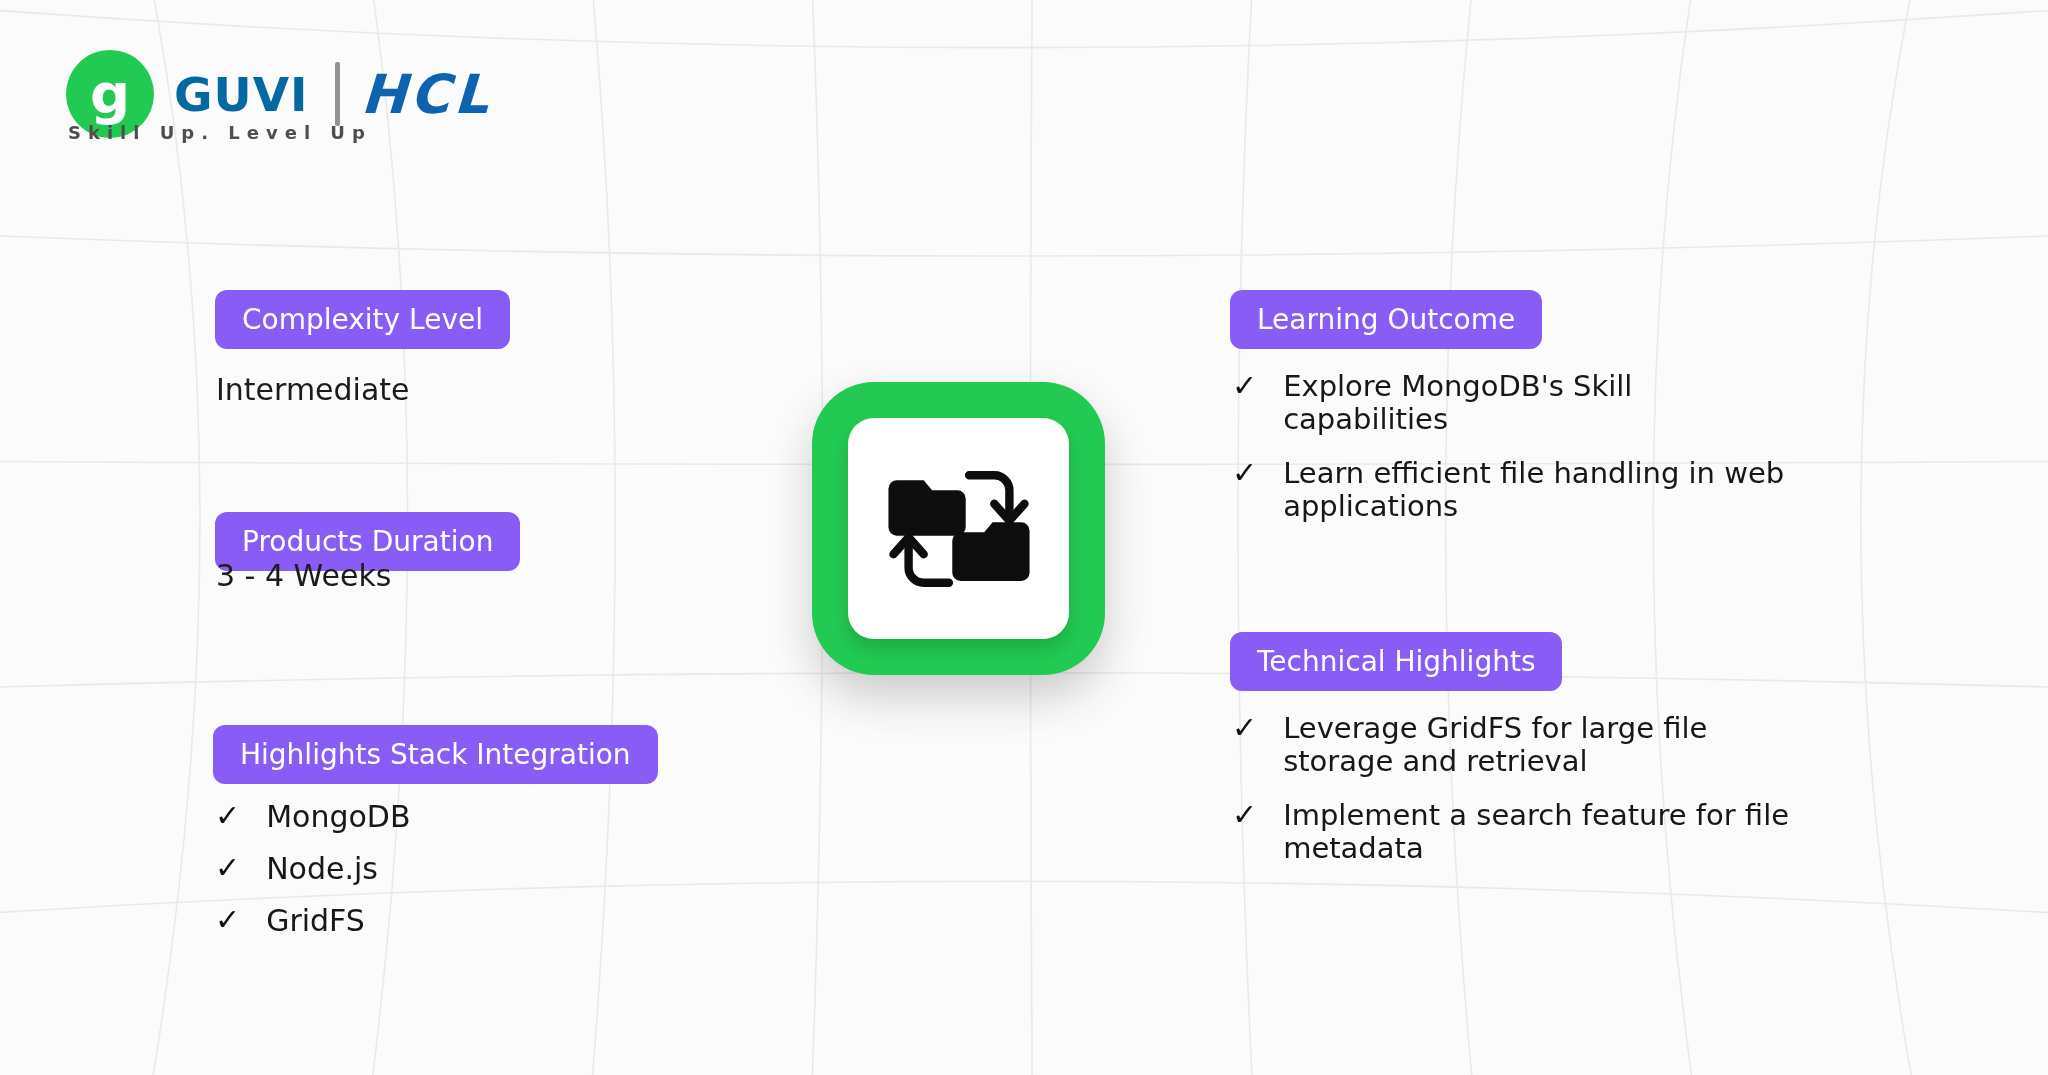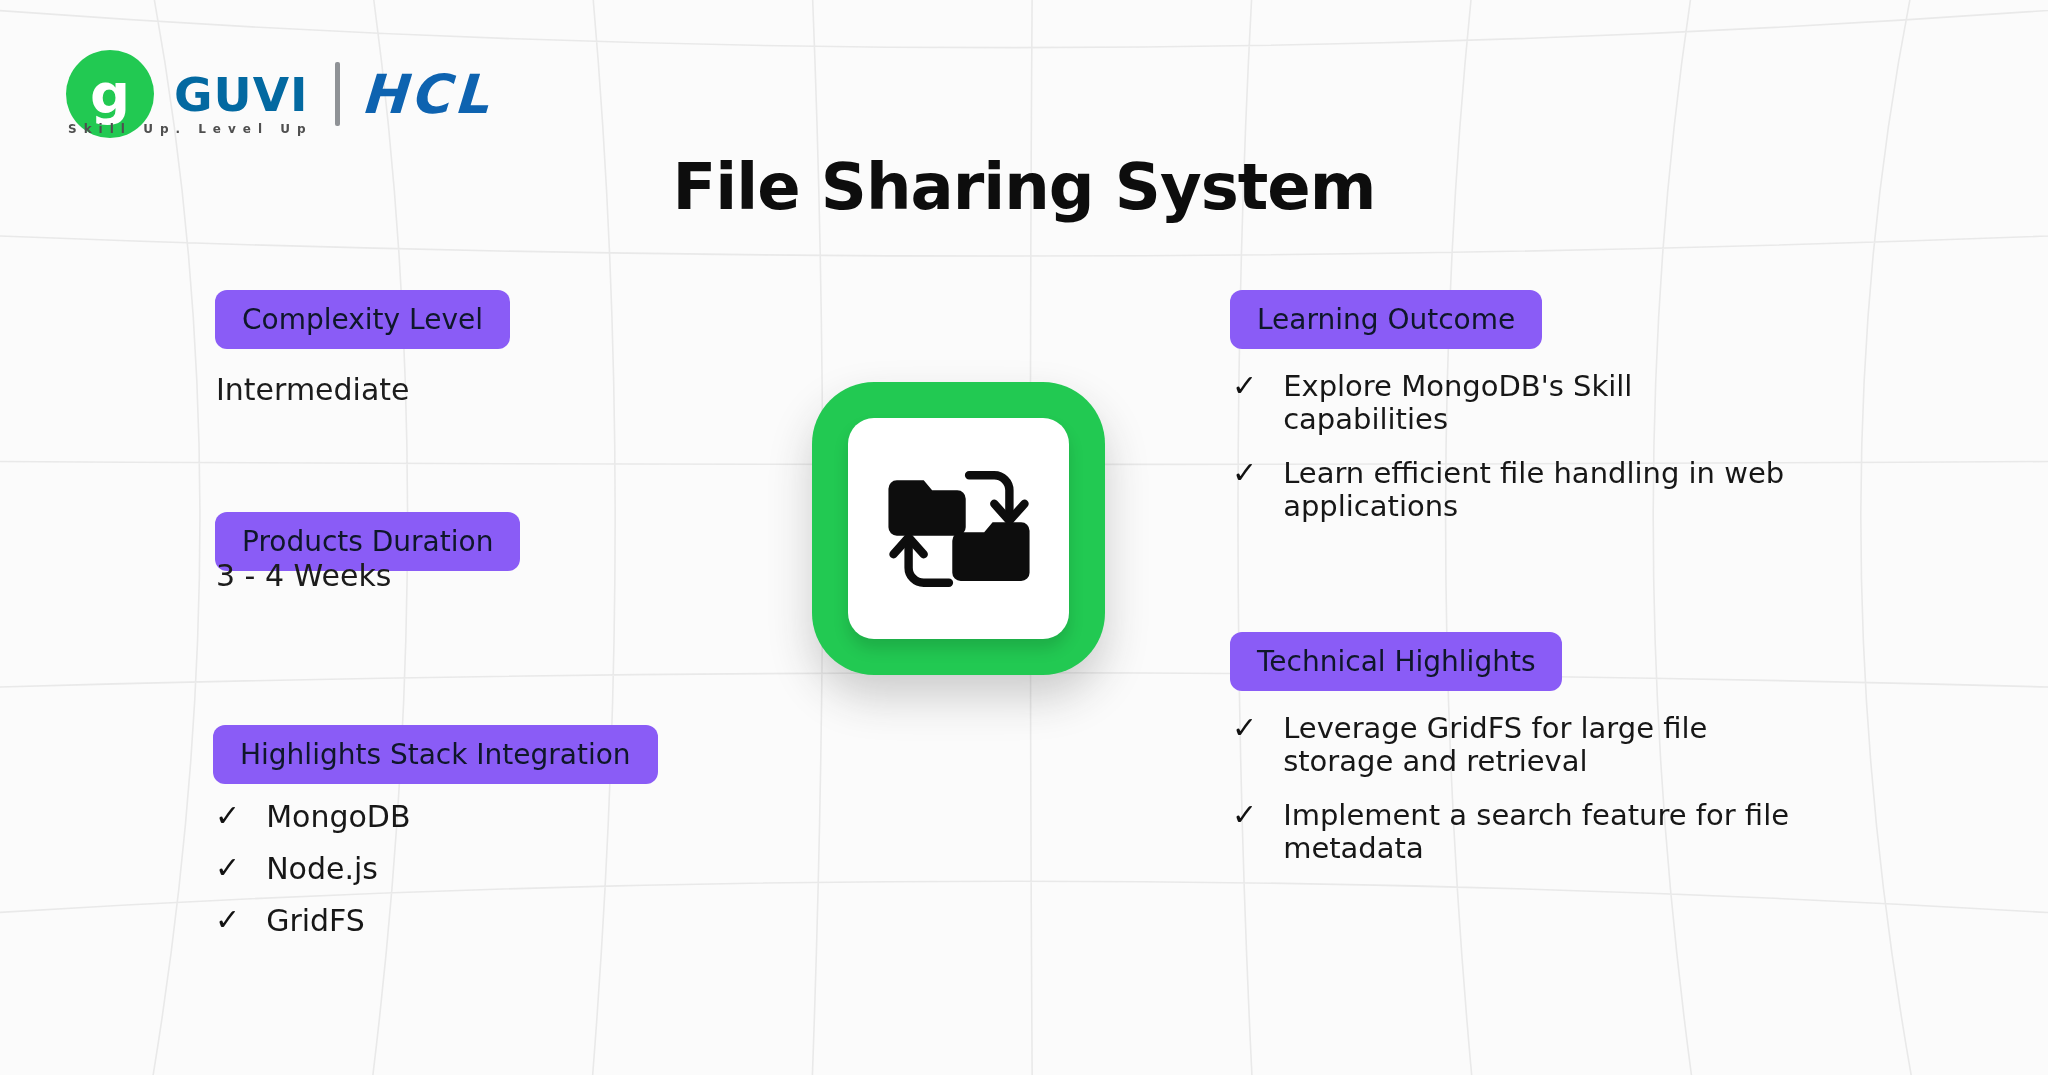--- a/index.html
+++ b/index.html
@@ -20,34 +20,34 @@
     display:flex;align-items:center;justify-content:center;
     color:#fff;font-size:56px;font-weight:bold;line-height:1;
   }
   .brand-guvi{font-size:47px;font-weight:bold;letter-spacing:1px;color:#0369a1;margin-left:20px;}
   .brand-divider{width:5px;height:64px;background:#8f9296;margin:0 26px;border-radius:2px;}
   .brand-hcl{
     font-size:54px;font-weight:bold;font-style:italic;letter-spacing:4px;
     color:var(--hcl-blue,#0e63b0);transform:skewX(-6deg);
   }
   .brand-tagline{
-    position:absolute;left:68px;top:122px;font-size:12px;letter-spacing:7px;
+    position:absolute;left:68px;top:122px;font-size:18px;letter-spacing:7px;
     color:#4f4f4f;font-weight:bold;
   }
 
   
   .page-title{
     position:absolute;left:0;right:0;top:150px;text-align:center;
     font-size:64px;font-weight:bold;letter-spacing:-1px;color:#0d0d0d;
   }
 
   
   .badge{
     position:absolute;display:inline-block;
-    background:var(--badge,#8a5cf6);color:#0f172a;
+    background:var(--badge,#8a5cf6);color:#ffffff;
     font-size:28px;padding:13px 27px;border-radius:12px;white-space:nowrap;
   }
 
   .value-text{position:absolute;font-size:30px;color:#1c1c1c;}
 
   
   .check-list{position:absolute;display:flex;flex-direction:column;}
   .check-row{display:flex;align-items:flex-start;margin-bottom:20px;}
   .check-glyph{
     font-size:30px;font-weight:bold;color:#121212;line-height:32px;
@@ -86,21 +86,20 @@
   <div class="brand">
     <div class="brand-mark">
       <span>g</span>
     </div>
     <div class="brand-guvi">GUVI</div>
     <div class="brand-divider"></div>
     <div class="brand-hcl">HCL</div>
   </div>
   <div class="brand-tagline">Skill Up. Level Up</div>
 
-  <div class="page-title">File Sharing System</div>
 
   <div class="badge" style="left:215px;top:290px;">Complexity Level</div>
   <div class="value-text" style="left:216px;top:372px;">Intermediate</div>
 
   <div class="badge" style="left:215px;top:512px;">Products Duration</div>
   <div class="value-text" style="left:216px;top:558px;">3 - 4 Weeks</div>
 
   <div class="badge" style="left:213px;top:725px;">Highlights Stack Integration</div>
   <div class="check-list list-tech" style="left:215px;top:800px;">
 

